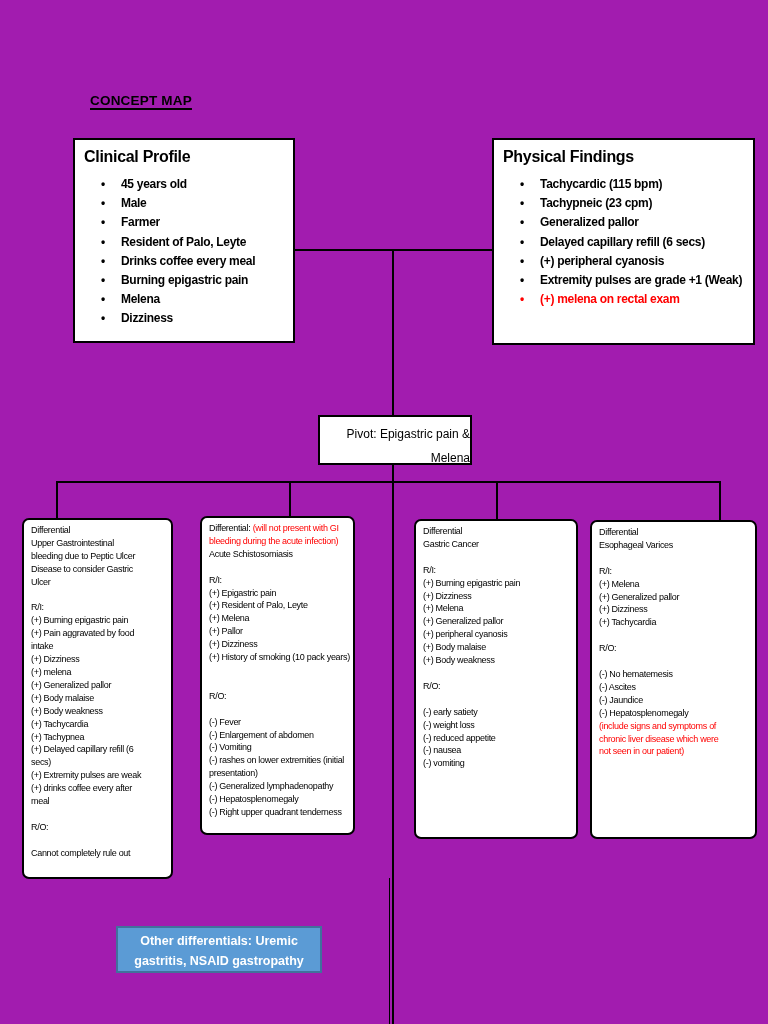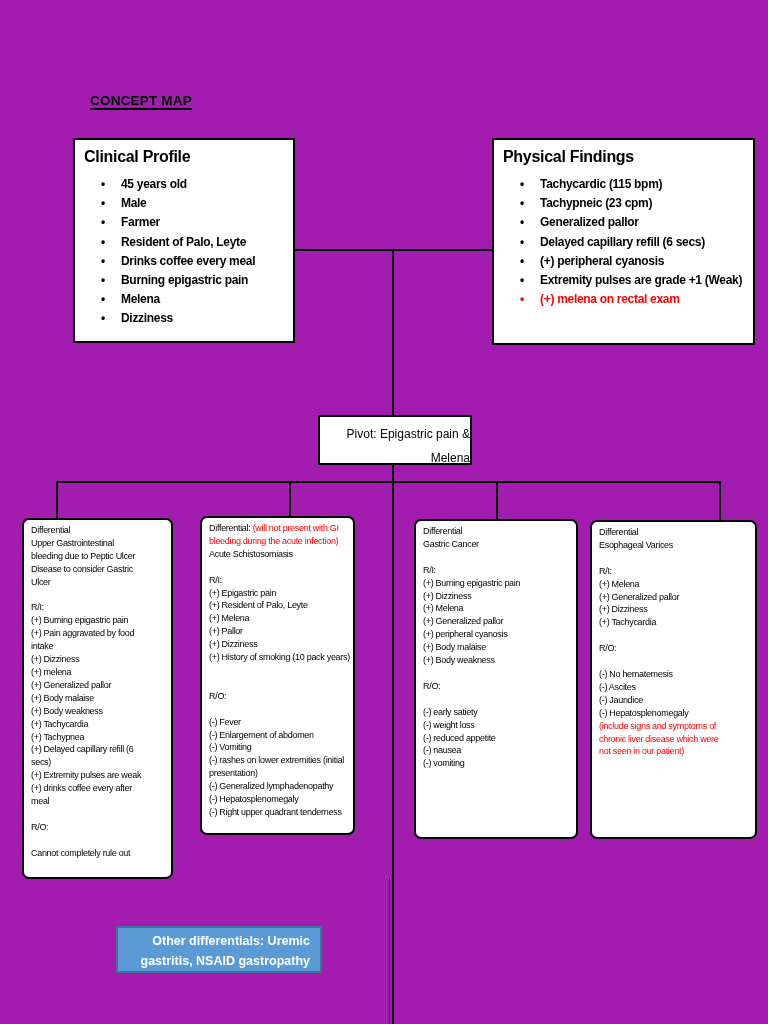--- a/index.html
+++ b/index.html
@@ -31,21 +31,21 @@
   .dbox .line{min-height:12.9px;white-space:nowrap;}
 
   
   .red{color:var(--red,#ff0000);}
 
   
   .conn{position:absolute;background:#000;}
 
   
   .hbox{background:var(--highlight-fill,#5b9bd5);border-color:var(--highlight-border,#41719c);
-        color:#fff;text-align:right;font-weight:bold;font-size:12.5px;line-height:20px;
+        color:#fff;text-align:center;font-weight:bold;font-size:12.5px;line-height:20px;
         padding:3px 10px 0 10px;}
 </style>
 </head>
 <body>
 
 <div id="page">
 
   <div class="page-title">CONCEPT MAP</div>
 
   <div class="box tbox" style="left:73px;top:138px;width:222px;height:205px;">

